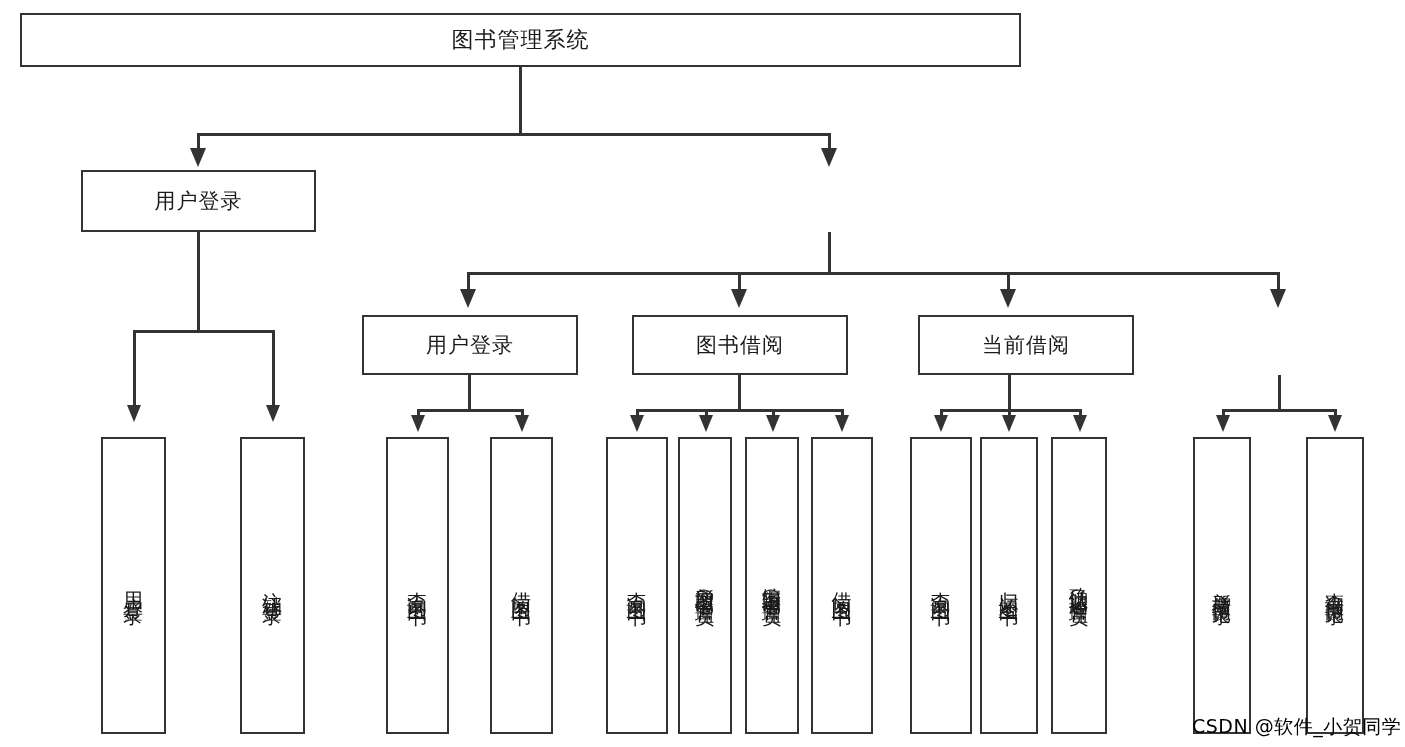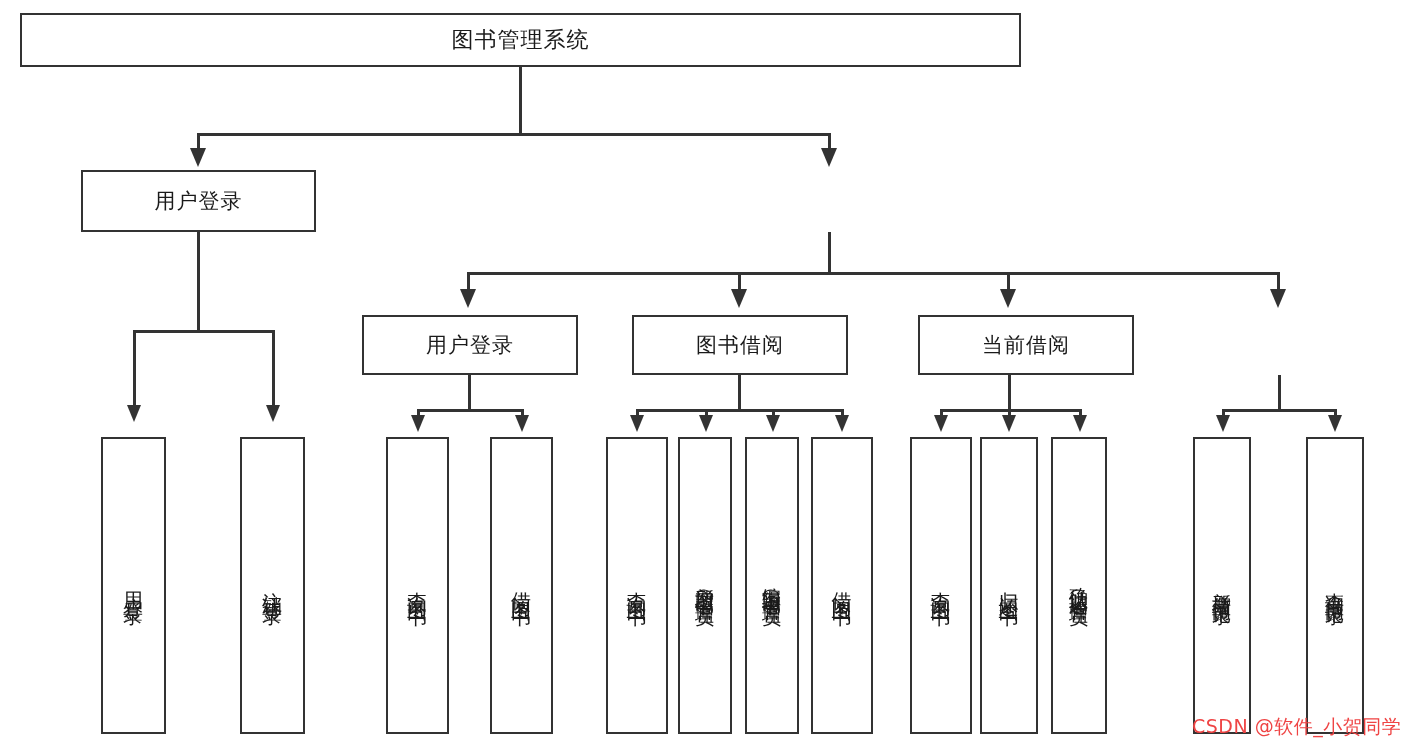--- a/index.html
+++ b/index.html
@@ -80,21 +80,21 @@
     border-top: 19px solid #333333;
   }
   .arrow.small {
     border-left: 7px solid transparent;
     border-right: 7px solid transparent;
     border-top: 17px solid #333333;
   }
   
   #watermark {
     position: absolute;
-    color: #ef4444;
+    color: #000000;
     font-size: 19px;
     white-space: nowrap;
     letter-spacing: 0.5px;
     pointer-events: none;
   }
 </style>
 </head>
 <body>
 
 <div id="canvas">

